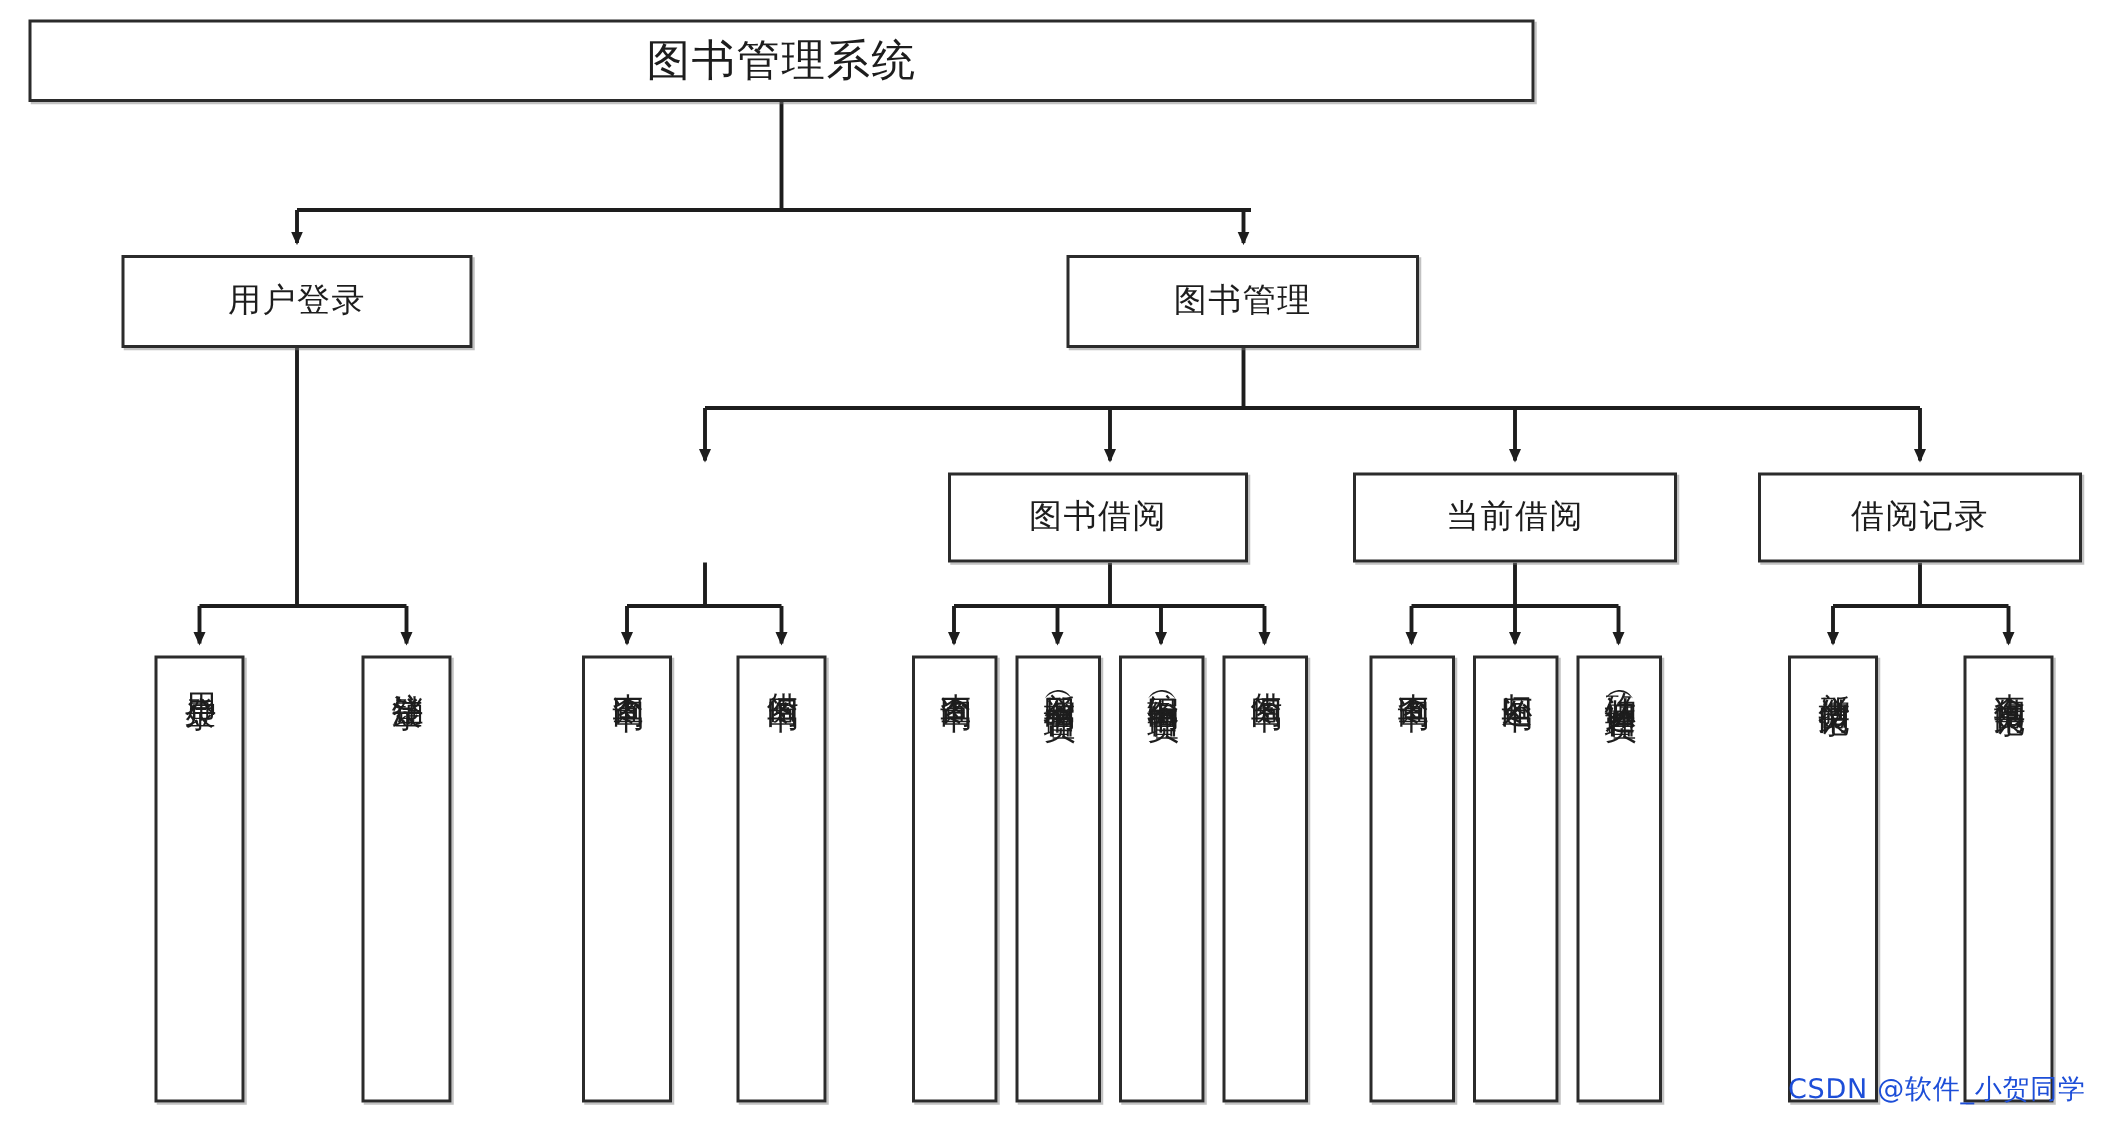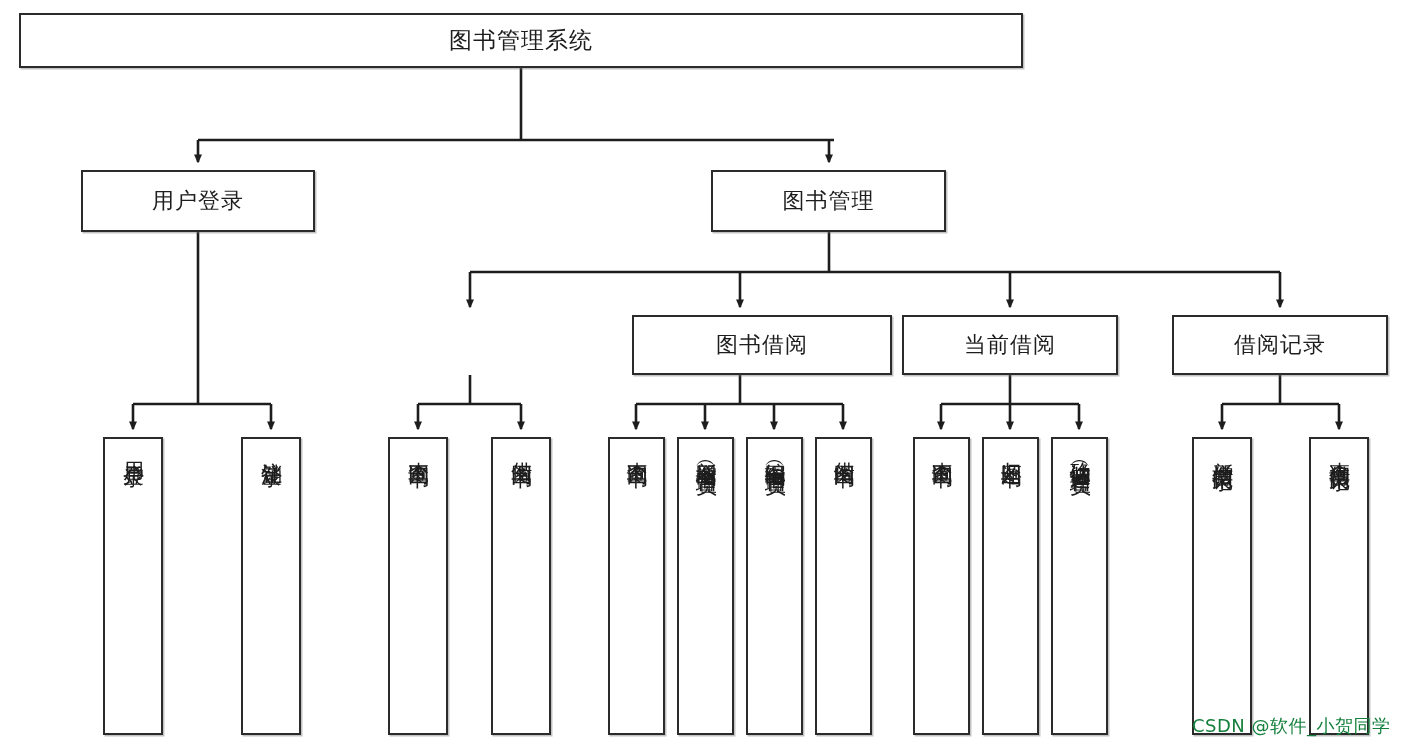--- a/index.html
+++ b/index.html
@@ -38,42 +38,42 @@
     justify-content: center;
     color: #1d1d1d;
     box-shadow: 1.5px 1.5px 0 rgba(120,120,120,0.45);
   }
   .node.h {
     font-size: 22px;
     letter-spacing: 1px;
     line-height: 1.1;
   }
   .node.root {
-    font-size: 23px;
+    font-size: 29px;
   }
   .node.v {
     align-items: flex-start;
     justify-content: center;
     padding-top: 6px;
   }
   .vtext {
     writing-mode: vertical-rl;
     text-orientation: upright;
     font-size: 21px;
     line-height: 1.32;
     letter-spacing: 2px;
     white-space: nowrap;
     text-align: left;
   }
   .watermark {
     position: absolute;
     left: 1192px;
     top: 714px;
     font-size: 18px;
-    color: #15803d;
+    color: #1d4ed8;
     letter-spacing: 0.5px;
     white-space: nowrap;
   }
 </style>
 </head>
 <body>
 
 <div id="canvas">
 
   <svg id="edges" viewBox="0 0 1405 747" xmlns="http://www.w3.org/2000/svg">
@@ -130,21 +130,21 @@
     <span>图书管理系统</span>
   </div>
 
   <div class="node h" style="left:81px; top:170px; width:234px; height:62px;">
     <span>用户登录</span>
   </div>
   <div class="node h" style="left:711px; top:170px; width:235px; height:62px;text-align:right;">
     <span>图书管理</span>
   </div>
 
-  <div class="node h" style="left:632px; top:315px; width:260px; height:60px;justify-content:center;">
+  <div class="node h" style="left:632px; top:315px; width:200px; height:60px;justify-content:center;">
     <span>图书借阅</span>
   </div>
   <div class="node h" style="left:902px; top:315px; width:216px; height:60px;">
     <span>当前借阅</span>
   </div>
   <div class="node h" style="left:1172px; top:315px; width:216px; height:60px;">
     <span>借阅记录</span>
   </div>
 
   <div class="node v" style="left:103px; top:437px; width:60px; height:298px;">

